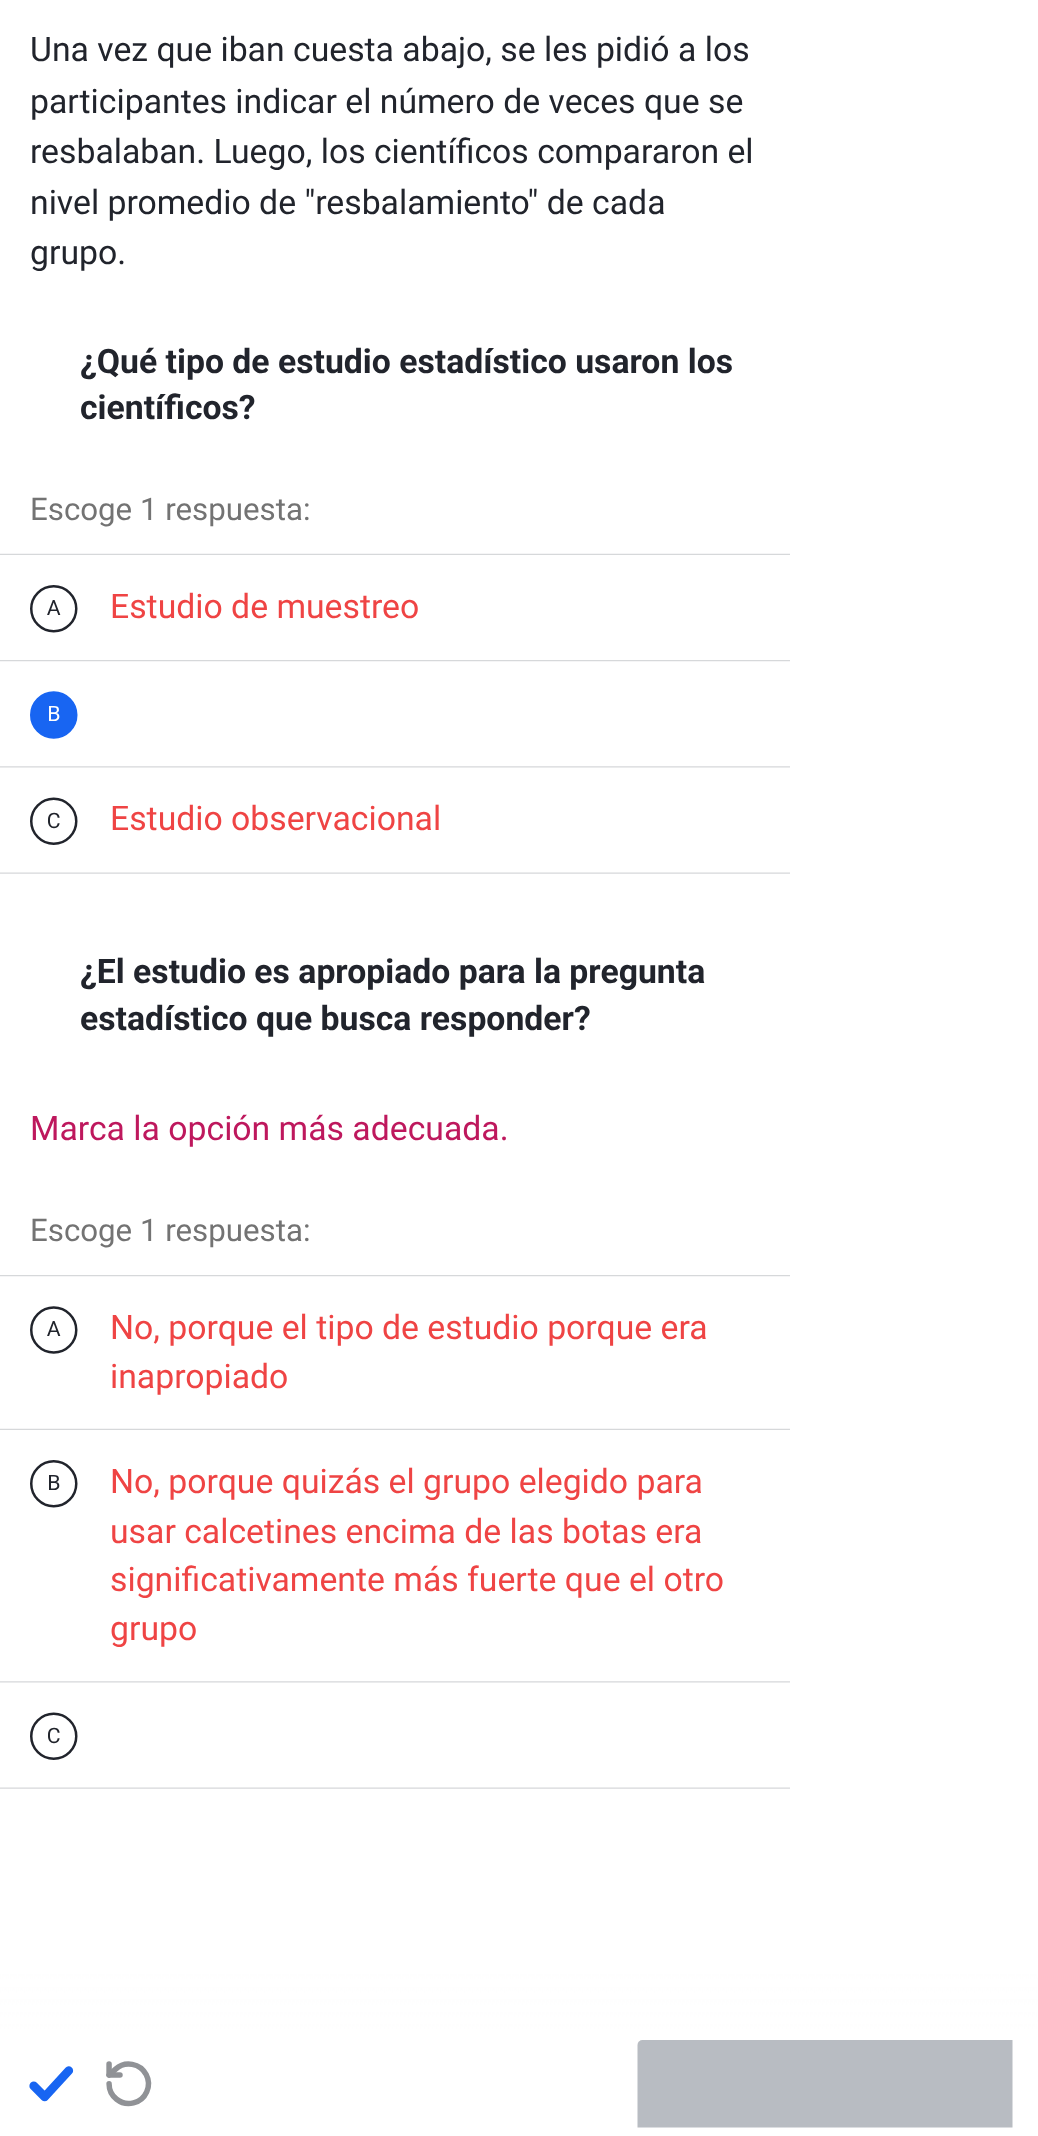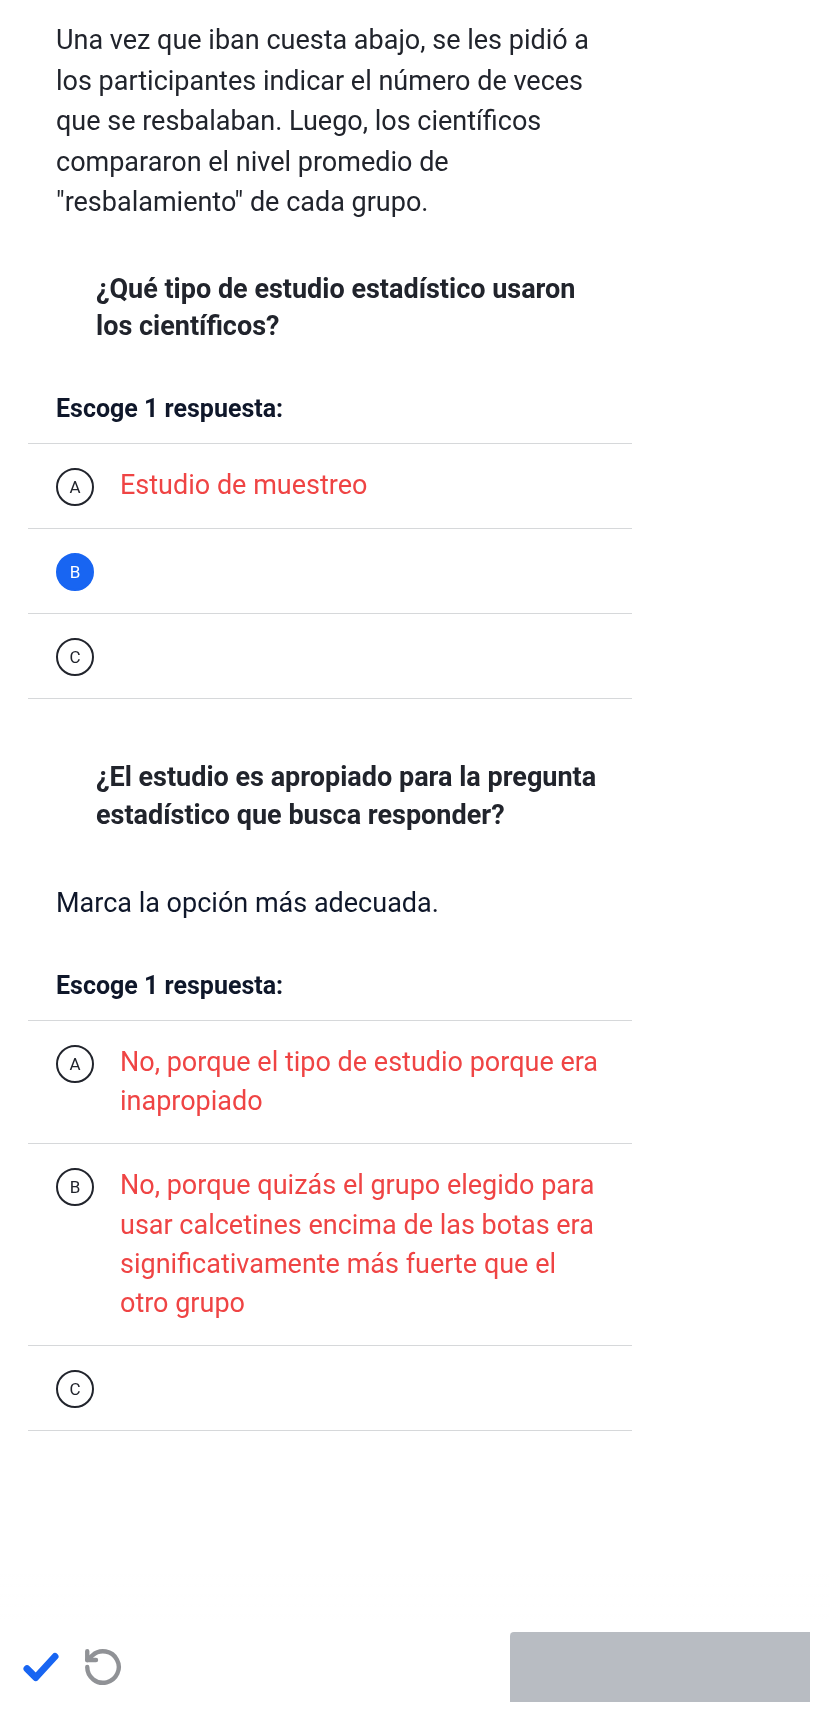--- a/index.html
+++ b/index.html
@@ -8,47 +8,47 @@
       padding: 0;
     }
     body {
       font-family: -apple-system, BlinkMacSystemFont, "Segoe UI", Roboto, "Helvetica Neue", Arial, sans-serif;
       background: #ffffff;
       width: 830px;
       padding: 0;
       color: #21242c;
     }
     .content {
-      padding: 20px 36px 0 56px;
+      padding: 20px 36px 0 24px;
       max-width: 640px;
     }
     .passage {
       font-size: 27px;
       line-height: 1.5;
       color: #21242c;
       margin-bottom: 48px;
     }
     .question {
       font-size: 27px;
       font-weight: 700;
       line-height: 1.4;
       color: #21242c;
       margin-bottom: 48px;
       margin-left: 40px;
     }
     .subtext {
       font-size: 27px;
       line-height: 1.5;
-      color: #0f172a;
+      color: #be185d;
       margin-bottom: 48px;
     }
     .choose-label {
       font-size: 25px;
-      font-weight: 700;
-      color: #0f172a;
+      font-weight: 400;
+      color: #737373;
       margin-bottom: 20px;
       margin-top: 28px;
     }
     .answer-group {
       border-top: 1px solid #d6d8da;
       margin-left: -28px;
       margin-right: -28px;
     }
     .answer-option {
       display: flex;
@@ -143,20 +143,21 @@
   <div class="answer-group">
     <div class="answer-option">
       <div class="radio-indicator unselected">A</div>
       <div class="answer-text">Estudio de muestreo</div>
     </div>
     <div class="answer-option">
       <div class="radio-indicator selected">B</div>
     </div>
     <div class="answer-option">
       <div class="radio-indicator unselected">C</div>
+      <div class="answer-text">Estudio observacional</div>
     </div>
   </div>
 
   <div class="section-gap"></div>
 
   <h2 class="question">¿El estudio es apropiado para la pregunta estadístico que busca responder?</h2>
 
   <p class="subtext">Marca la opción más adecuada.</p>
 
   <p class="choose-label">Escoge 1 respuesta:</p>

